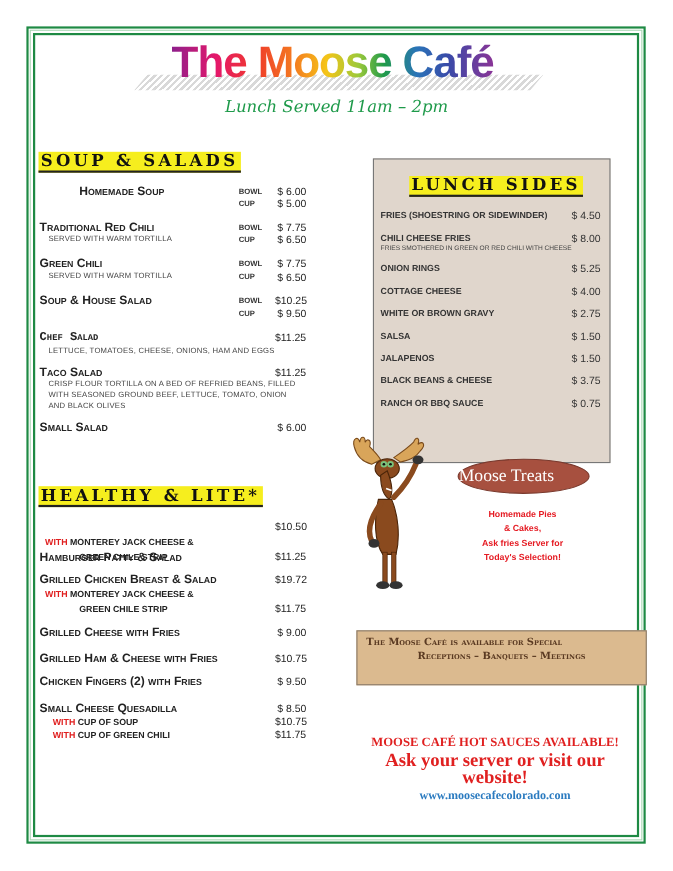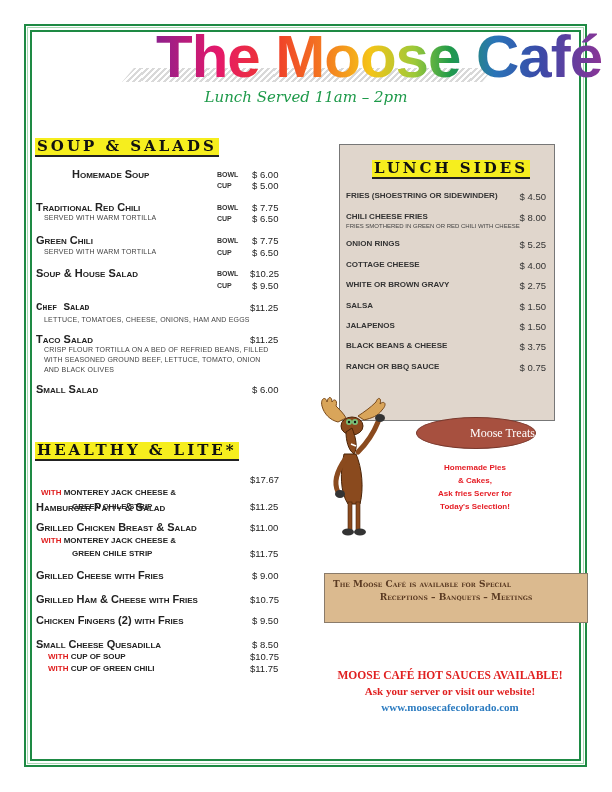--- a/index.html
+++ b/index.html
@@ -7,21 +7,21 @@
 
   
   .frame-outer { position:absolute; left:24px; top:24px; width:563px; height:743px; border:2px solid #1e8a44; box-sizing:border-box; }
   .frame-mid { position:absolute; left:27px; top:27px; width:557px; height:737px; border:1px solid #a9d8b4; box-sizing:border-box; }
   .frame-inner { position:absolute; left:30px; top:30px; width:551px; height:731px; border:2px solid #1e8a44; box-sizing:border-box; }
 
   
   .title-wrap { position:absolute; left:100px; top:28px; width:420px; height:58px; }
   .title-shadow { position:absolute; left:28px; top:40px; width:360px; height:14px;
     background:repeating-linear-gradient(100deg, #c8c8c8 0 3px, transparent 3px 6px); transform:skewX(-40deg); opacity:0.7; }
-  .title { position:absolute; left:56px; top:0; font-family:"Liberation Sans", sans-serif; font-weight:bold; font-size:60px; letter-spacing:-1px; line-height:58px;
+  .title { position:absolute; left:56px; top:0; font-family:"Liberation Sans", sans-serif; font-weight:bold; font-size:40px; letter-spacing:-1px; line-height:58px;
     background:linear-gradient(90deg, #8e1f8c 0%, #e5186a 14%, #ef3a2b 26%, #f47b20 38%, #f5c418 48%, #9cc93a 58%, #1f9a4a 66%, #2a74b8 76%, #3a4aa8 86%, #8a3496 100%);
     -webkit-background-clip:text; background-clip:text; color:transparent; white-space:nowrap; }
   .subtitle { position:absolute; left:0; width:612px; top:88px; text-align:center; font-family:"DejaVu Serif", serif; font-style:italic; font-size:15px; color:#1e9a4a; }
 
   
   .sec-head { position:absolute; background:#f6ee1e; font-family:"DejaVu Serif", serif; font-weight:bold; font-size:15px; letter-spacing:3px; color:#111; padding:0 2px; height:17px; line-height:17px; text-transform:uppercase; border-bottom:2px solid #222; }
 
   .item { position:absolute; font-variant:small-caps; font-family:"Liberation Sans", sans-serif; color:#222; }
   .name { font-weight:bold; font-size:11px; }
   .desc { font-size:7px; text-transform:uppercase; color:#444; letter-spacing:0.2px; }
@@ -30,30 +30,30 @@
   .sub { font-size:8px; font-weight:bold; text-transform:uppercase; color:#222; }
   .red { color:#e02020; }
 
   
   .sides-box { position:absolute; left:339px; top:144px; width:216px; height:277px; background:#e0d6cc; border:1px solid #777; box-sizing:border-box; }
   .sides-row { position:absolute; left:6px; width:200px; font-size:8px; font-weight:bold; text-transform:uppercase; color:#333; }
   .sides-row .p { position:absolute; right:0; top:0; font-size:9.5px; font-weight:normal; }
   .sides-desc { position:absolute; left:6px; font-size:6px; text-transform:uppercase; color:#444; white-space:nowrap; }
 
   
-  .treats-oval { position:absolute; left:416px; top:417px; width:120px; height:32px; border-radius:50%; background:#a7503f; border:1px solid #7a3a2e; box-sizing:border-box; color:#fff; font-family:"Liberation Serif", serif; font-size:12px; text-align:right; line-height:30px; }
+  .treats-oval { position:absolute; left:416px; top:417px; width:120px; height:32px; border-radius:50%; background:#a7503f; border:1px solid #7a3a2e; box-sizing:border-box; color:#fff; font-family:"Liberation Serif", serif; font-size:16px; text-align:left; line-height:30px; }
   .treats-text { position:absolute; left:420px; top:461px; width:110px; text-align:center; color:#e51b23; font-family:"Liberation Sans", sans-serif; font-weight:bold; font-size:8px; line-height:13px; }
 
   
   .events-box { position:absolute; left:324px; top:573px; width:264px; height:50px; background:#dbba8f; border:1px solid #8a7b6a; box-sizing:border-box; font-family:"DejaVu Serif", serif; font-weight:bold; color:#5a3a22; font-size:9px; font-variant:small-caps; padding:4px 8px; line-height:13px; }
   .events-line3 { display:block; text-align:center; }
 
   .hot-sauce { position:absolute; left:320px; top:667px; width:260px; text-align:center; font-family:"Liberation Serif", serif; font-weight:bold; line-height:16px; }
   .hot1 { color:#e02020; font-size:11.5px; display:block; }
-  .hot2 { color:#e02020; font-size:11px; display:block; }
+  .hot2 { color:#e02020; font-size:17px; display:block; }
   .hot3 { color:#2b7bc0; font-size:11px; display:block; }
 
   .moose { position:absolute; left:318px; top:392px; width:75px; height:150px; }
 </style>
 </head>
 <body>
 
 <div class="frame-outer"></div>
 <div class="frame-mid"></div>
 <div class="frame-inner"></div>
@@ -116,32 +116,32 @@
 
 <div>
   <div class="item name" style="left:36px; top:383px;">Small Salad</div>
   <div class="price" style="left:252px; top:384px;">$ 6.00</div>
 </div>
 
 <div class="sec-head" style="left:35px; top:442px;">Healthy &amp; Lite*</div>
 
 <div>
   <div class="item name" style="left:36px; top:501px;text-align:center;">Hamburger Patty &amp; Salad</div>
-  <div class="price" style="left:250px; top:474px;">$17.67</div>
+  <div class="price" style="left:250px; top:474px;">$10.50</div>
   <div class="item sub" style="left:41px; top:488px;">
     <span class="red">with</span>
     <span>monterey jack cheese &amp;</span>
   </div>
   <div class="item sub" style="left:72px; top:502px;">green chile strip</div>
   <div class="price" style="left:250px; top:501px;">$11.25</div>
 </div>
 
 <div>
   <div class="item name" style="left:36px; top:521px;">Grilled Chicken Breast &amp; Salad</div>
-  <div class="price" style="left:250px; top:522px;">$11.00</div>
+  <div class="price" style="left:250px; top:522px;">$19.72</div>
   <div class="item sub" style="left:41px; top:536px;">
     <span class="red">with</span>
     <span>monterey jack cheese &amp;</span>
   </div>
   <div class="item sub" style="left:72px; top:549px;">green chile strip</div>
   <div class="price" style="left:250px; top:548px;">$11.75</div>
 </div>
 
 <div>
   <div class="item name" style="left:36px; top:569px;">Grilled Cheese with Fries</div>

